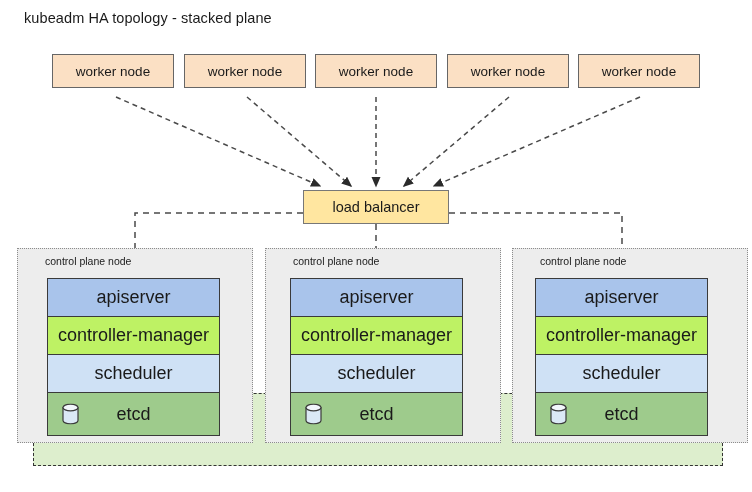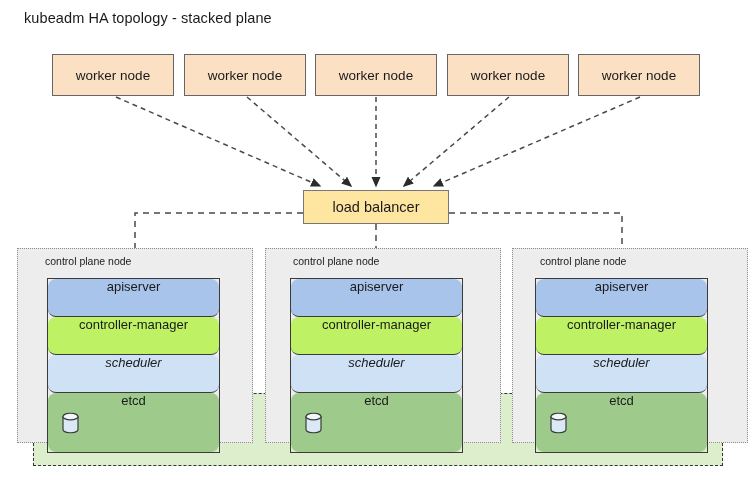--- a/index.html
+++ b/index.html
@@ -35,21 +35,21 @@
     color: #1a1a1a;
     letter-spacing: 0.1px;
     white-space: nowrap;
   }
 
   
   .worker-node {
     position: absolute;
     top: 54px;
     width: 122px;
-    height: 42px;
+    height: 34px;
     background: #fbe0c4;
     border: 1px solid #666666;
     box-sizing: border-box;
     display: flex;
     align-items: center;
     justify-content: center;
     font-size: 13.5px;
     color: #1a1a1a;
     white-space: nowrap;
   }
@@ -123,34 +123,33 @@
     top: 278px;
     width: 173px;
     z-index: 3;
     border: 1px solid #3a3a3a;
     box-sizing: border-box;
   }
   .comp {
     height: 38px;
     box-sizing: border-box;
     display: flex;
-    align-items: flex-start;
+    align-items: center;
     justify-content: center;
     position: relative;
-    font-size: 13px;
+    font-size: 18px;
     color: #1a1a1a;
     white-space: nowrap;
     border-bottom: 1px solid #3a3a3a;
-    border-radius: 8px;
   }
   .comp:last-child { border-bottom: none; }
   .comp-apiserver { background: #a9c4eb; }
   .comp-controller { background: #bef264; }
-  .comp-scheduler { background: #cfe1f5; font-style: italic; }
-  .comp-etcd { background: #9ecb8c; height: 59px; }
+  .comp-scheduler { background: #cfe1f5; }
+  .comp-etcd { background: #9ecb8c; height: 42px; }
 
   .db-icon {
     position: absolute;
     left: 14px;
     top: 50%;
     transform: translateY(-50%);
     width: 17px;
     height: 21px;
   }
 </style>

